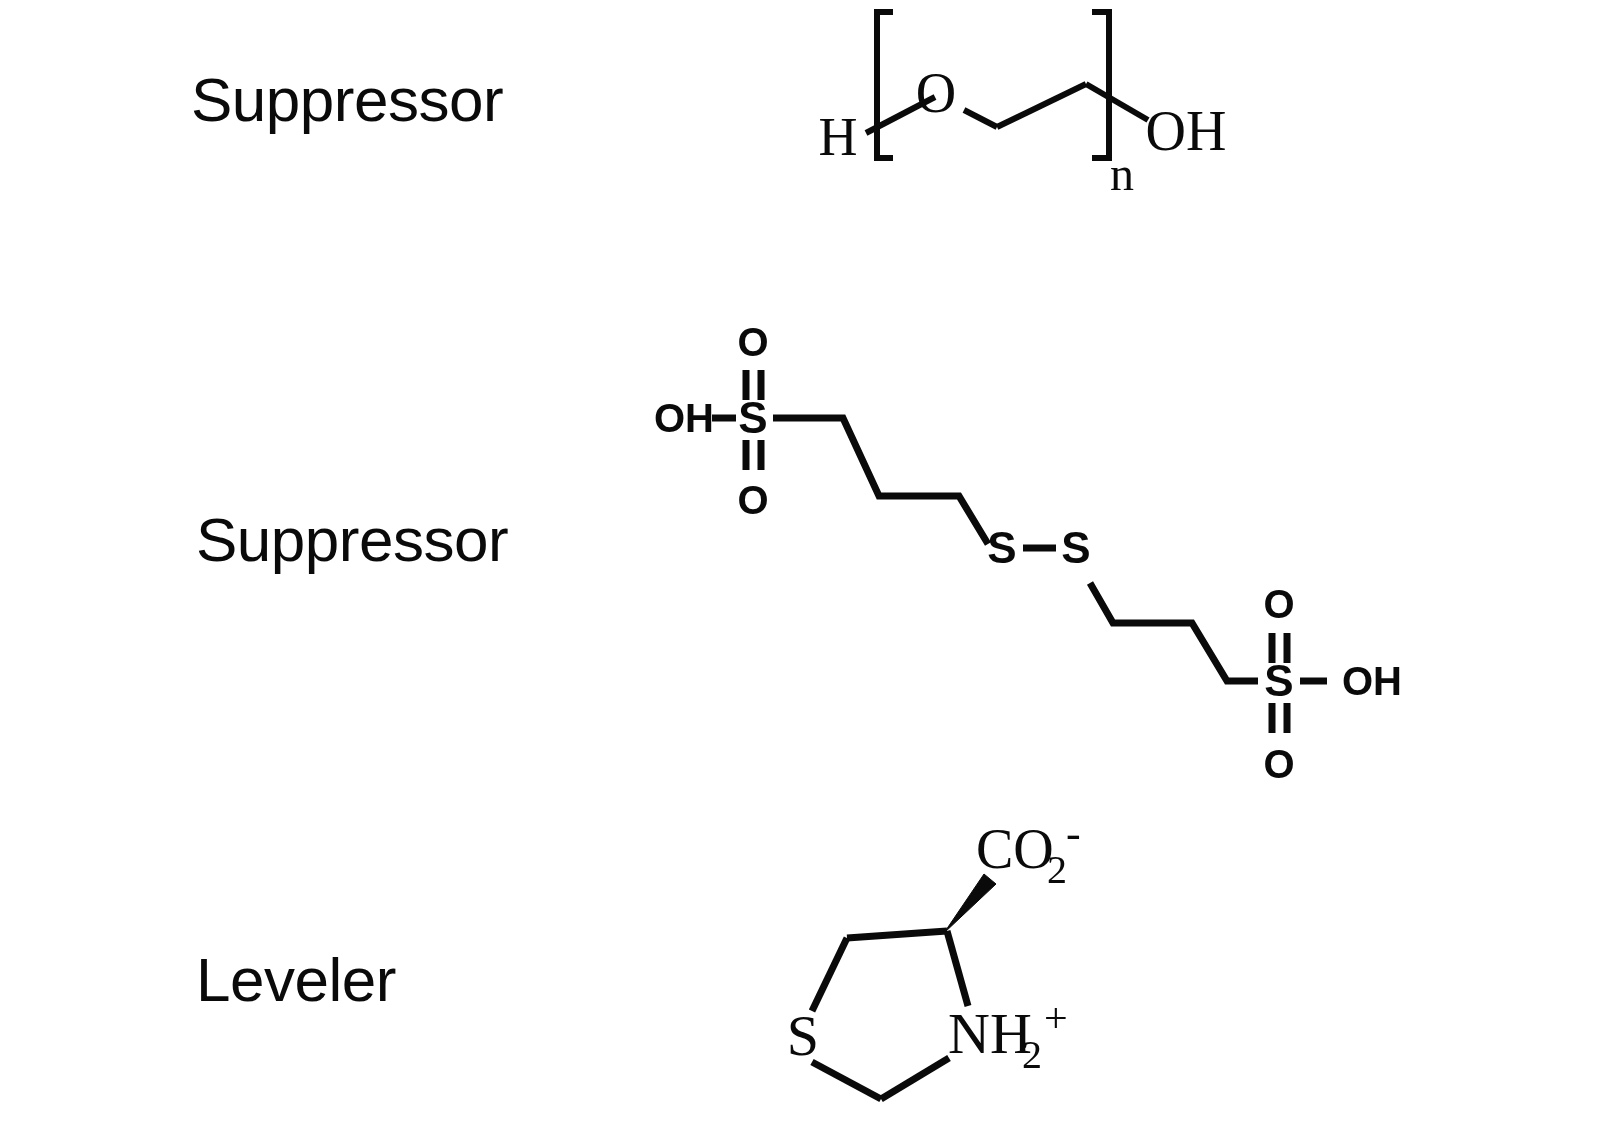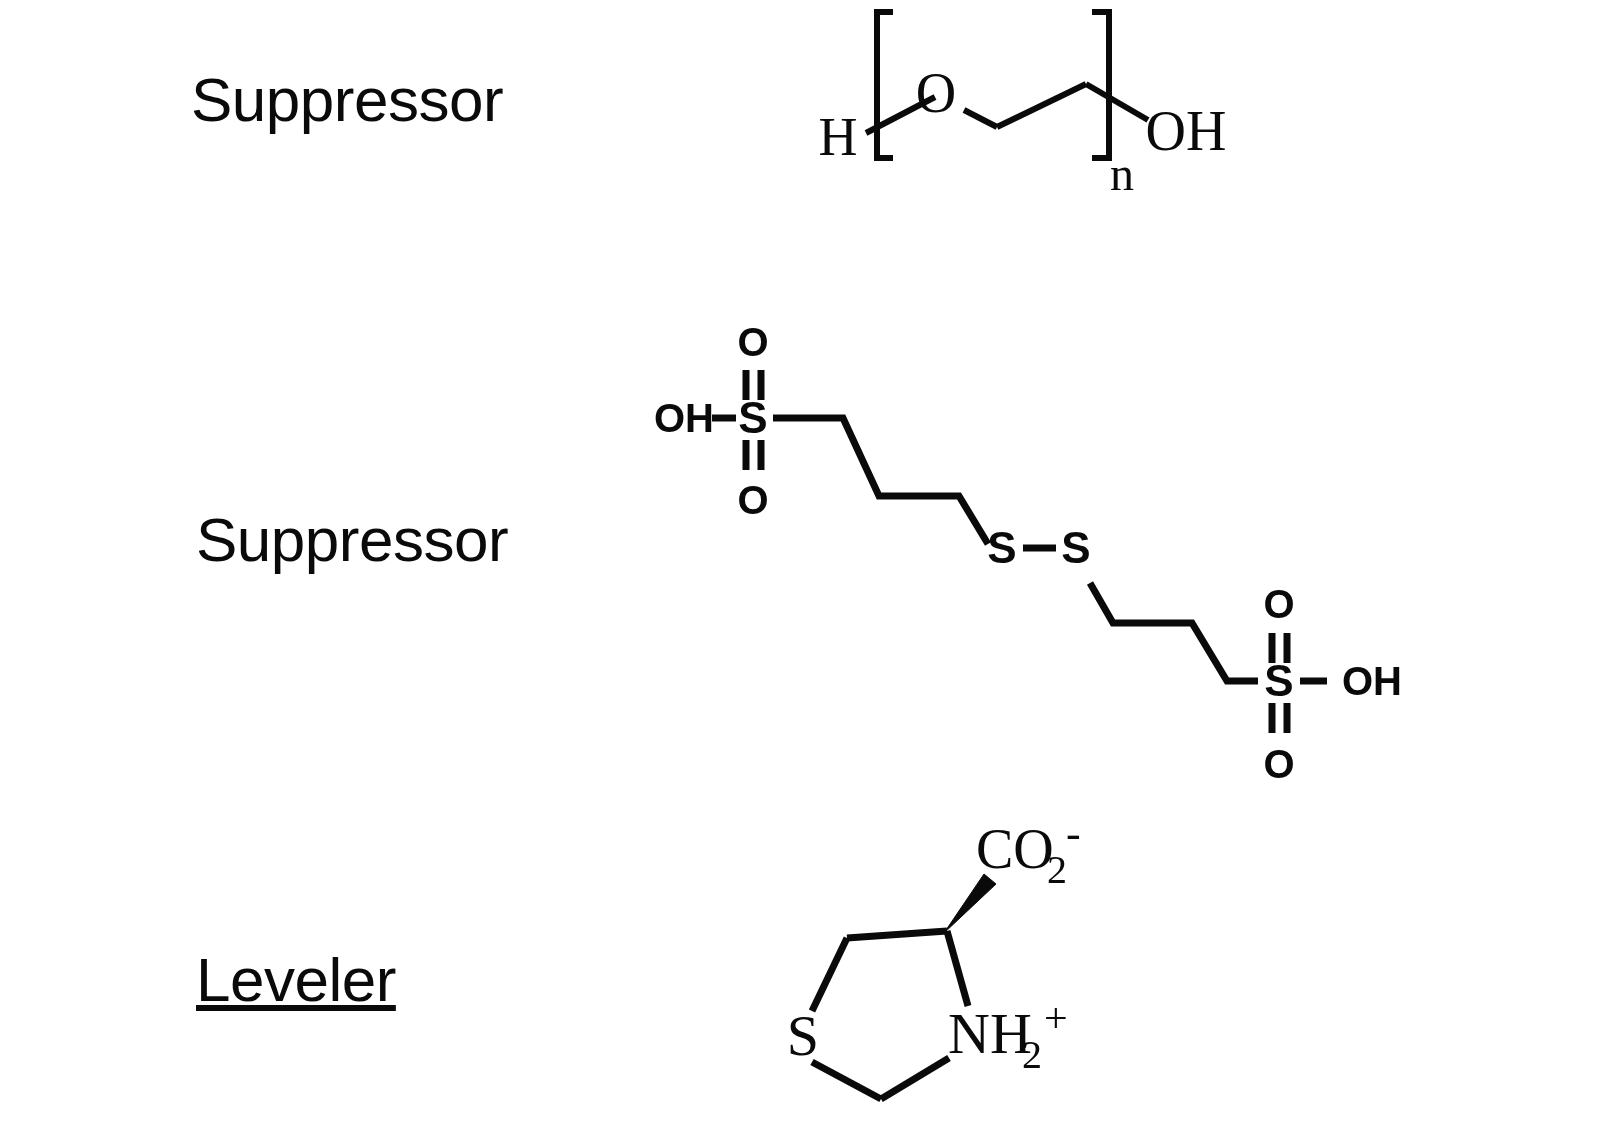--- a/index.html
+++ b/index.html
@@ -26,21 +26,21 @@
     position: absolute;
     font-family: "Liberation Sans", sans-serif;
     font-size: 62px;
     font-weight: 400;
     color: #0a0a0a;
     white-space: nowrap;
     letter-spacing: -0.5px;
   }
   #label-suppressor { left: 191px; top: 64px; }
   #label-brightener { left: 196px; top: 504px; }
-  #label-leveler    { left: 196px; top: 944px; text-decoration: underline; }
+  #label-leveler    { left: 196px; top: 944px; }
 
   svg text { font-family: "Liberation Sans", sans-serif; fill: #0a0a0a; }
   .atom-serif { font-family: "Liberation Serif", serif; }
   .bond { stroke: #0a0a0a; fill: none; stroke-linecap: butt; stroke-linejoin: miter; }
 </style>
 </head>
 <body>
 
 <div id="label-suppressor" class="row-label">Suppressor</div>
 <div id="label-brightener" class="row-label">Suppressor</div>

